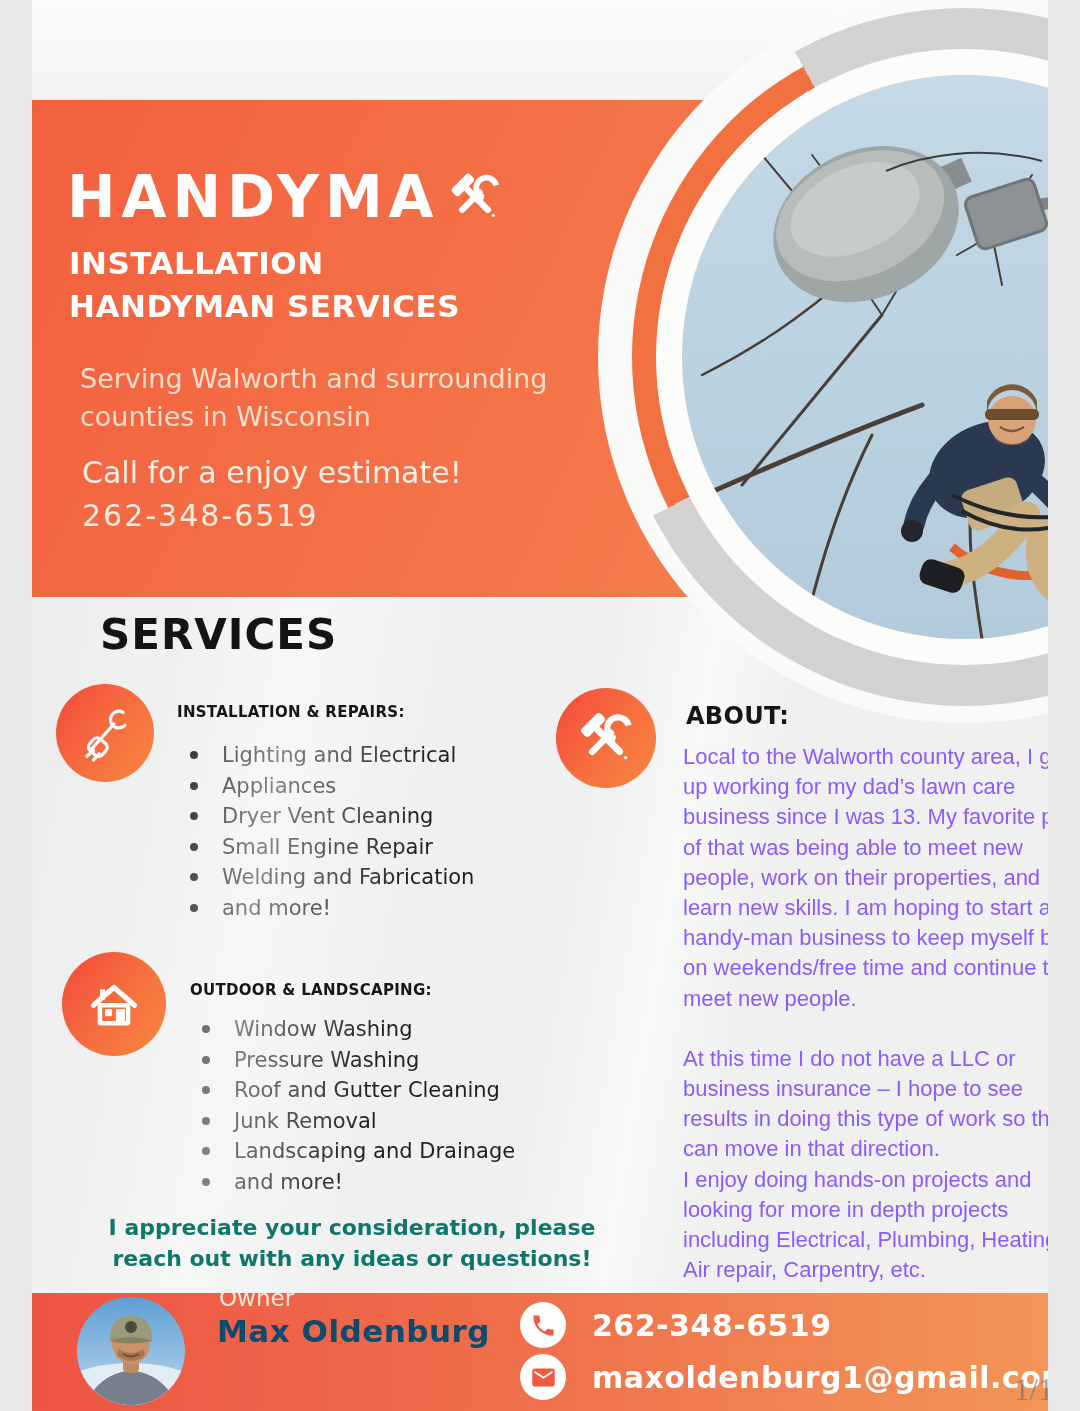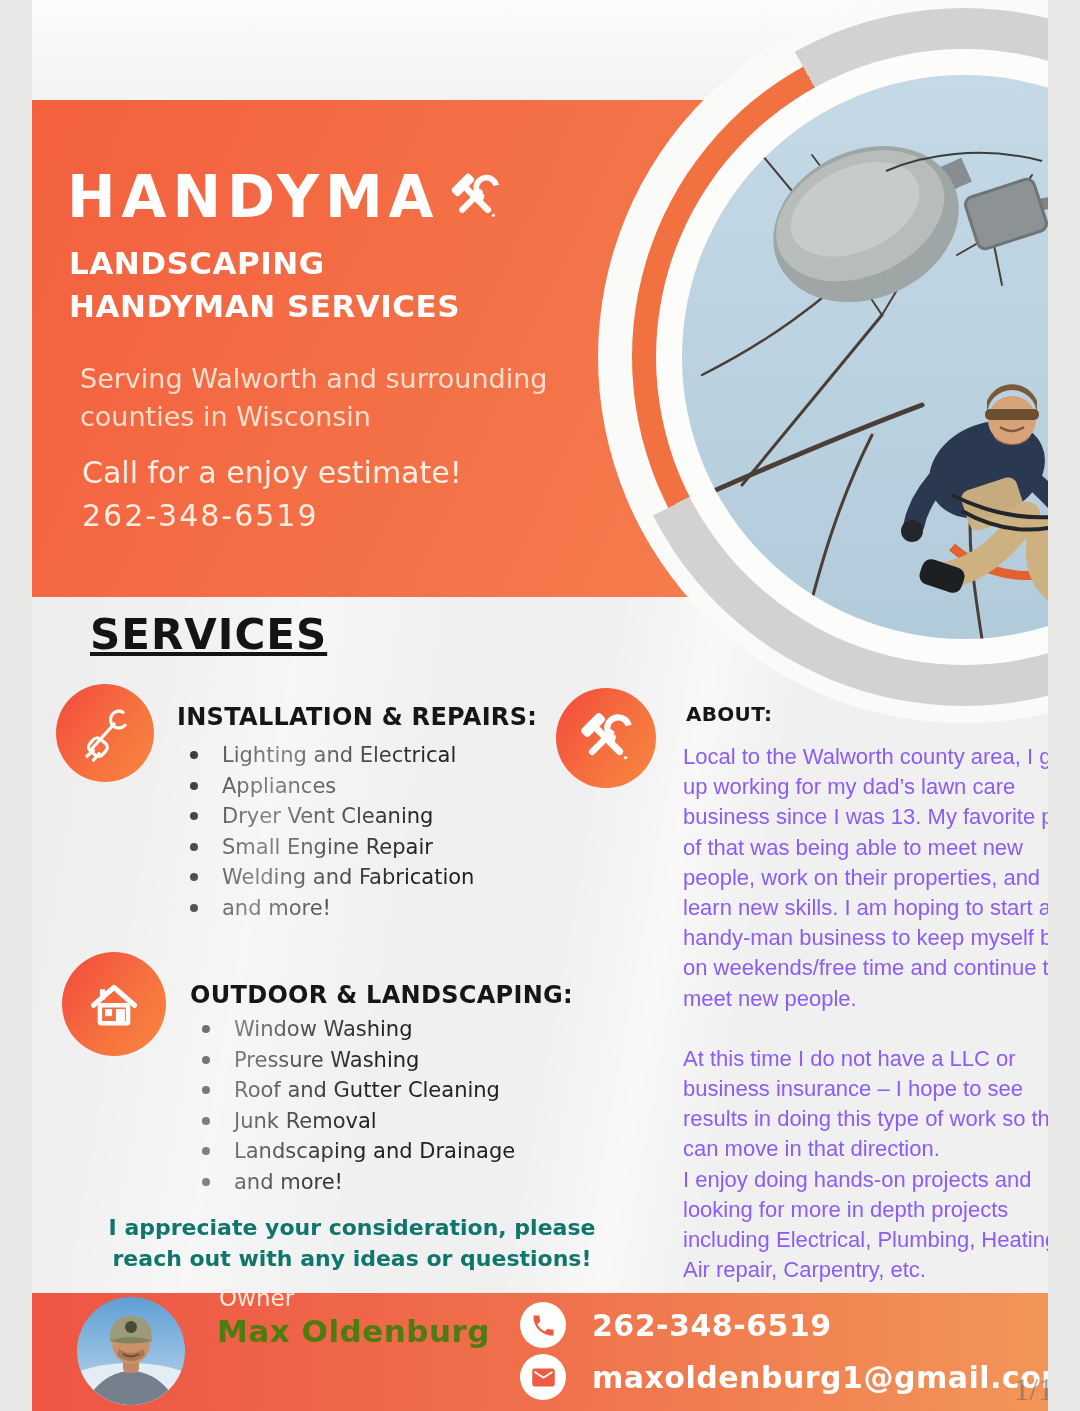--- a/index.html
+++ b/index.html
@@ -30,49 +30,49 @@
   
   .gap-circle{left:566px;top:-9px;width:732px;height:732px;border-radius:50%;background:#fafaf9;}
   .gray-ring{left:583px;top:8px;width:698px;height:698px;border-radius:50%;
      background:conic-gradient(from 331deg,#d3d2d1 0deg 272deg,rgba(0,0,0,0) 272deg 360deg);}
   .orange-ring{left:600px;top:25px;width:664px;height:664px;border-radius:50%;
      background:conic-gradient(from 243deg,#f17140 0deg 88deg,rgba(0,0,0,0) 88deg 360deg);}
   .white-disc{left:624px;top:49px;width:616px;height:616px;border-radius:50%;background:#fcfcfb;}
   .photo-circle{left:650px;top:75px;width:564px;height:564px;border-radius:50%;overflow:hidden;}
 
   
-  .services-title{left:58px;top:610px;font-size:42px;font-weight:bold;color:#141414;letter-spacing:1px;text-decoration:underline;}
+  .services-title{left:68px;top:610px;font-size:42px;font-weight:bold;color:#141414;letter-spacing:1px;}
   .icon-circle{border-radius:50%;background:linear-gradient(125deg,#f2493c 0%,#f6703f 55%,#f8873f 100%);
                display:flex;align-items:center;justify-content:center;}
   .ic1{left:24px;top:684px;width:98px;height:98px;}
   .ic2{left:30px;top:952px;width:104px;height:104px;}
   .ic3{left:524px;top:688px;width:100px;height:100px;}
-  .sec-heading{font-size:24px;font-weight:bold;color:#161616;letter-spacing:.3px;}
+  .sec-heading{font-size:15px;font-weight:bold;color:#161616;letter-spacing:.3px;}
   .h1{left:145px;top:703px;}
   .h2{left:158px;top:981px;}
-  .about-h{left:654px;top:702px;font-size:20px;}
+  .about-h{left:654px;top:702px;font-size:24px;}
   ul.svc{list-style:none;margin:0;padding:0;position:absolute;}
   ul.svc li{position:relative;padding-left:40px;font-size:21px;color:#222;height:30.6px;line-height:30.6px;
             font-family:"DejaVu Sans",sans-serif;}
   ul.svc li .dot{position:absolute;left:8px;top:11px;width:8px;height:8px;border-radius:50%;background:#1d1d1d;}
   .ul1{left:150px;top:740px;}
   .ul2{left:162px;top:1014px;}
   .note{left:60px;top:1212px;width:520px;text-align:center;font-size:22px;font-weight:bold;
         color:#0f766e;line-height:31px;}
 
   
   .about-body{left:651px;top:742px;width:405px;font-family:"Liberation Sans",sans-serif;
               font-size:22px;line-height:30.2px;color:#8b5cf6;}
   .about-body p{margin:0 0 30px 0;white-space:pre-line;}
 
   
   .footer-bar{left:0;top:1293px;width:1080px;height:118px;
               background:linear-gradient(90deg,#ee5544 0%,#ef6f4b 45%,#f39a5a 100%);}
   .avatar{left:45px;top:1297px;width:108px;height:108px;border-radius:50%;overflow:hidden;z-index:3;}
-  .owner-name{left:185px;top:1313px;font-size:31px;font-weight:bold;color:#4d7c0f;z-index:3;letter-spacing:.5px;}
+  .owner-name{left:185px;top:1313px;font-size:31px;font-weight:bold;color:#0c4a6e;z-index:3;letter-spacing:.5px;}
   .owner-role{left:187px;top:1285px;font-size:23px;color:#ffe9db;z-index:3;}
   .contact-ic{width:46px;height:46px;border-radius:50%;background:#fff;display:flex;
               align-items:center;justify-content:center;z-index:3;}
   .pic{left:488px;top:1302px;} .mic{left:488px;top:1354px;}
   .contact-txt{font-size:30px;font-weight:bold;color:#fff;z-index:3;letter-spacing:.5px;}
   .ptxt{left:560px;top:1308px;} .mtxt{left:560px;top:1360px;}
   .page-indicator{left:982px;top:1372px;font-family:Liberation Serif, serif;
                   font-size:31px;color:rgba(110,110,110,.62);z-index:4;}
 </style>
 </head>
@@ -158,21 +158,21 @@
         <rect x="17" y="7" width="26" height="10.5" rx="3.5" fill="#fff"></rect>
       </g>
       <g transform="rotate(45 30 30)">
         <rect x="26.8" y="20" width="6.4" height="32" rx="3.2" fill="#fff"></rect>
         <path d="M37 6 A10.5 10.5 0 1 0 37 24" fill="none" stroke="#fff" stroke-width="6"></path>
       </g>
       <circle cx="49" cy="49" r="1.6" fill="#fff"></circle>
     </svg>
   </div>
   <div class="layer tagline">
-    <div>LANDSCAPING</div>
+    <div>INSTALLATION</div>
     <div>HANDYMAN SERVICES</div>
   </div>
   <div class="layer serving">Serving Walworth and surrounding counties in Wisconsin</div>
   <div class="layer call">Call for a enjoy estimate!</div>
   <div class="layer hero-phone">262-348-6519</div>
 
   <div class="layer services-title">SERVICES</div>
 
   <div class="layer icon-circle ic1">
     <svg width="62" height="62" viewBox="0 0 96 96">

